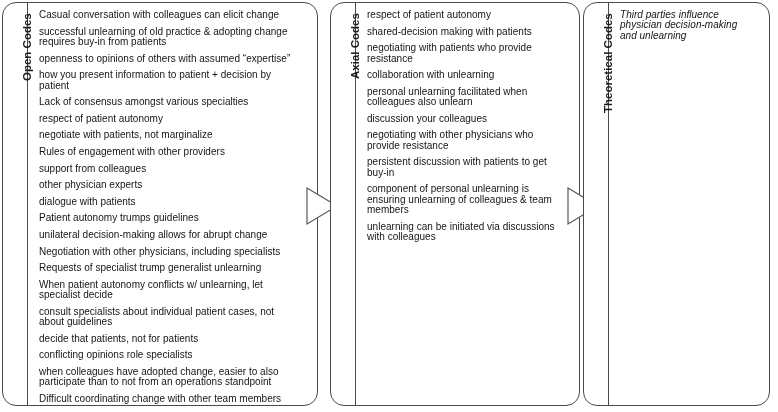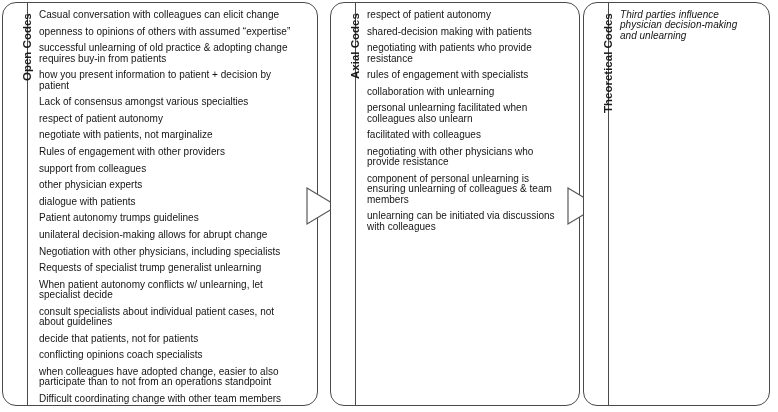--- a/index.html
+++ b/index.html
@@ -99,38 +99,38 @@
 <div id="diagram">
 
   <div class="code-box" id="box-open">
     <div class="label-strip">
       <div class="vtext-wrap">
         <div class="vtext-inner" id="vt-open" style="left: 18px; top: 74px;">Open Codes</div>
       </div>
     </div>
     <div class="items" id="items-open">
         <div class="code-item">Casual conversation with colleagues can elicit change</div>
+        <div class="code-item">successful unlearning of old practice &amp; adopting change requires buy-in from patients</div>
         <div class="code-item">openness to opinions of others with assumed “expertise”</div>
-        <div class="code-item">successful unlearning of old practice &amp; adopting change requires buy-in from patients</div>
         <div class="code-item">how you present information to patient + decision by patient</div>
         <div class="code-item">Lack of consensus amongst various specialties</div>
         <div class="code-item">respect of patient autonomy</div>
         <div class="code-item">negotiate with patients, not marginalize</div>
         <div class="code-item">Rules of engagement with other providers</div>
         <div class="code-item">support from colleagues</div>
         <div class="code-item">other physician experts</div>
         <div class="code-item">dialogue with patients</div>
         <div class="code-item">Patient autonomy trumps guidelines</div>
         <div class="code-item">unilateral decision-making allows for abrupt change</div>
         <div class="code-item">Negotiation with other physicians, including specialists</div>
         <div class="code-item">Requests of specialist trump generalist unlearning</div>
         <div class="code-item">When patient autonomy conflicts w/ unlearning, let specialist decide</div>
         <div class="code-item">consult specialists about individual patient cases, not about guidelines</div>
         <div class="code-item">decide that patients, not for patients</div>
-        <div class="code-item">conflicting opinions coach specialists</div>
+        <div class="code-item">conflicting opinions role specialists</div>
         <div class="code-item">when colleagues have adopted change, easier to also participate than to not from an operations standpoint</div>
         <div class="code-item">Difficult coordinating change with other team members</div>
         <div class="code-item">component of your own unlearning is ensuring that other colleagues have also unlearned</div>
       </div>
   </div>
 
   <div class="arrow" id="arrow-1">
     <svg width="34" height="40" viewBox="0 0 34 40">
       <polygon points="2,2 32,20 2,38" fill="#ffffff" stroke="#5a5a5a" stroke-width="1.2" stroke-linejoin="miter"></polygon>
     </svg>
@@ -139,25 +139,25 @@
   <div class="code-box" id="box-axial">
     <div class="label-strip">
       <div class="vtext-wrap">
         <div class="vtext-inner" id="vt-axial" style="left: 18px; top: 72px;">Axial Codes</div>
       </div>
     </div>
     <div class="items" id="items-axial">
         <div class="code-item">respect of patient autonomy</div>
         <div class="code-item">shared-decision making with patients</div>
         <div class="code-item">negotiating with patients who provide resistance</div>
-        <div class="code-item">rules of engagement with specialists</div>
         <div class="code-item">collaboration with unlearning</div>
         <div class="code-item">personal unlearning facilitated when colleagues also unlearn</div>
-        <div class="code-item">facilitated with colleagues</div>
+        <div class="code-item">discussion your colleagues</div>
         <div class="code-item">negotiating with other physicians who provide resistance</div>
+        <div class="code-item">persistent discussion with patients to get buy-in</div>
         <div class="code-item">component of personal unlearning is ensuring unlearning of colleagues &amp; team members</div>
         <div class="code-item">unlearning can be initiated via discussions with colleagues</div>
       </div>
   </div>
 
   <div class="arrow" id="arrow-2">
     <svg width="34" height="40" viewBox="0 0 34 40">
       <polygon points="2,2 32,20 2,38" fill="#ffffff" stroke="#5a5a5a" stroke-width="1.2" stroke-linejoin="miter"></polygon>
     </svg>
   </div>

